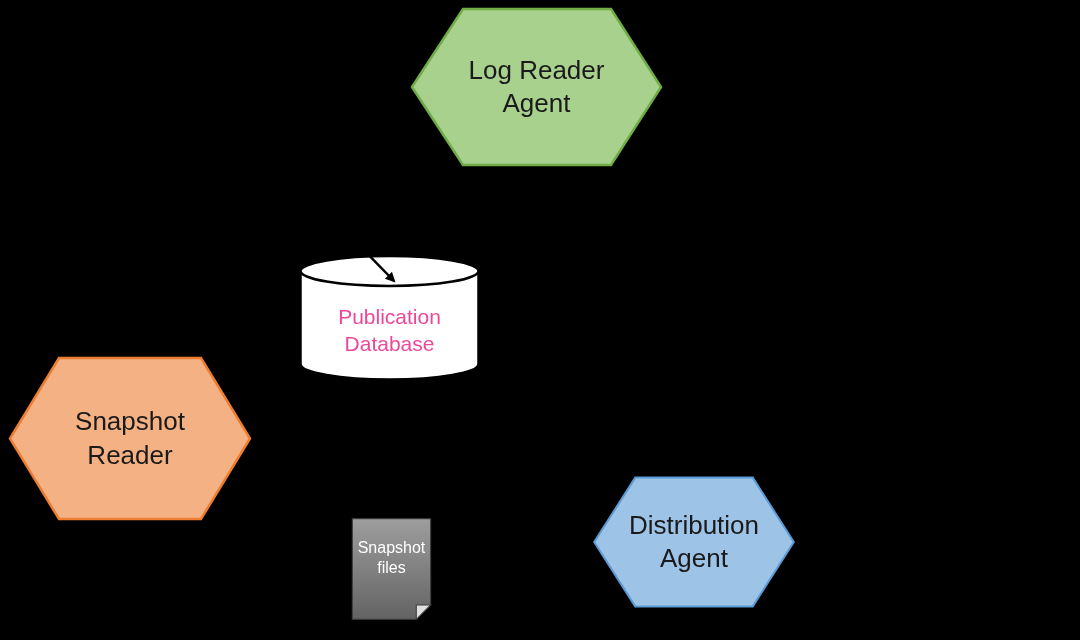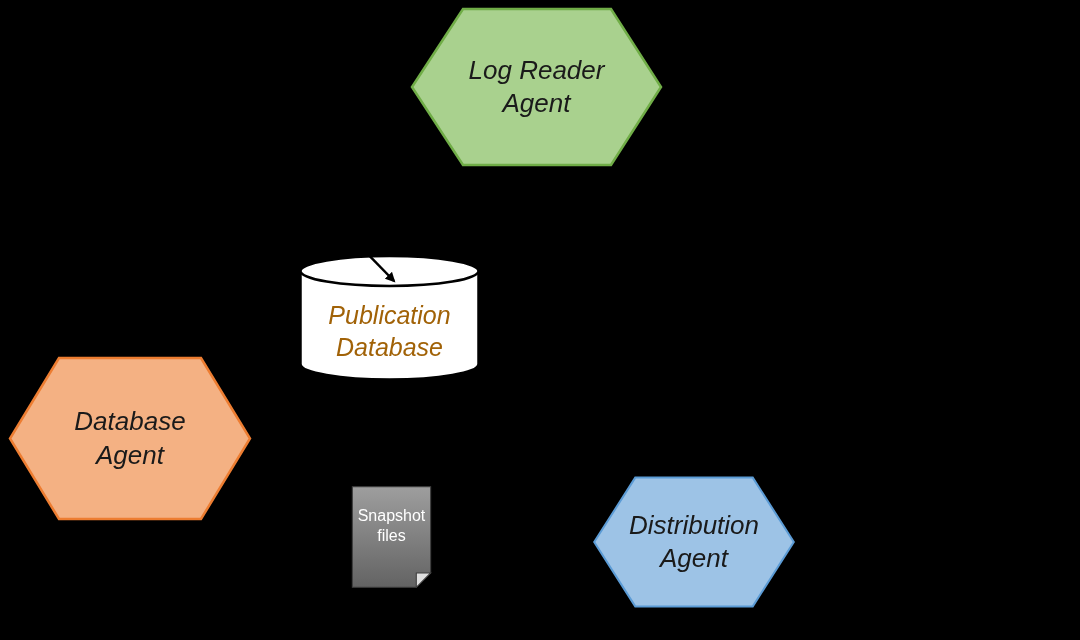--- a/index.html
+++ b/index.html
@@ -32,30 +32,28 @@
     justify-content: center;
     text-align: center;
     line-height: 1.28;
     white-space: normal;
   }
   .hex-label {
     inset: 0;
     font-size: 26px;
     color: #1a1a1a;
     padding: 0 52px;
-    font-style: italic;
   }
   .cyl-label {
     left: 12px;
     right: 12px;
     top: 30px;
     bottom: 4px;
-    font-size: 25px;
-    color: #a16207;
-    font-style: italic;
+    font-size: 21px;
+    color: #ec4899;
   }
   .doc-label {
     left: 8px;
     right: 8px;
     top: 0;
     bottom: 22px;
     font-size: 16px;
     color: #ffffff;
   }
   .arrows {
@@ -85,24 +83,24 @@
     </svg>
     <div class="label cyl-label">Publication Database</div>
   </div>
 
 
 
   <div class="node" style="left:8px; top:356px; width:244px; height:165px;">
     <svg viewBox="0 0 244 165">
       <polygon points="51,2 193,2 242,82.5 193,163 51,163 2,82.5" stroke-width="2.5" fill="#F4B183" stroke="#ED7D31"></polygon>
     </svg>
-    <div class="label hex-label">Database Agent</div>
+    <div class="label hex-label">Snapshot Reader</div>
   </div>
 
-  <div class="node" style="left:336px; top:486px; width:111px; height:102px;">
+  <div class="node" style="left:336px; top:518px; width:111px; height:102px;">
     <svg viewBox="0 0 111 142">
       <defs>
         <linearGradient id="docgrad" x1="0" y1="0" x2="0" y2="1">
           <stop offset="0" stop-color="#9E9E9E"></stop>
           <stop offset="1" stop-color="#636363"></stop>
         </linearGradient>
       </defs>
       <path d="M 1,1 L 110,1 L 110,121 L 90,141 L 1,141 Z" fill="url(#docgrad)" stroke-width="1.5" stroke="#3F3F3F"></path>
       <path d="M 110,121 L 90,141 L 90,121 Z" stroke-width="1.5" fill="#E0E0E0" stroke="#3F3F3F"></path>
     </svg>

